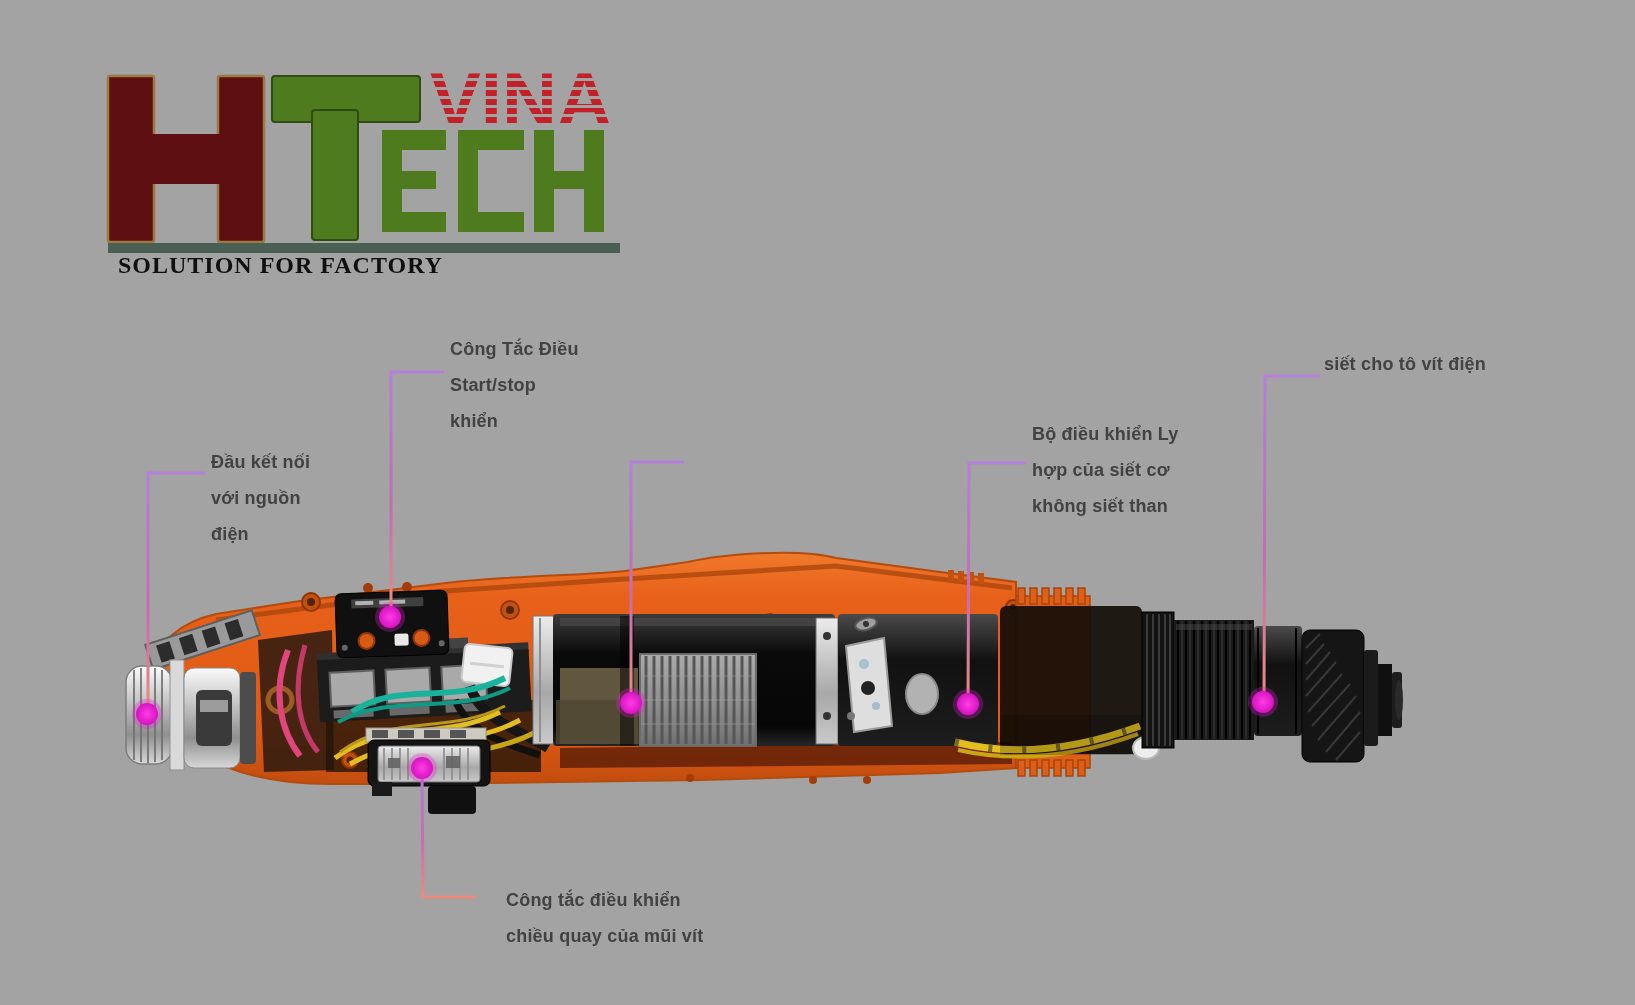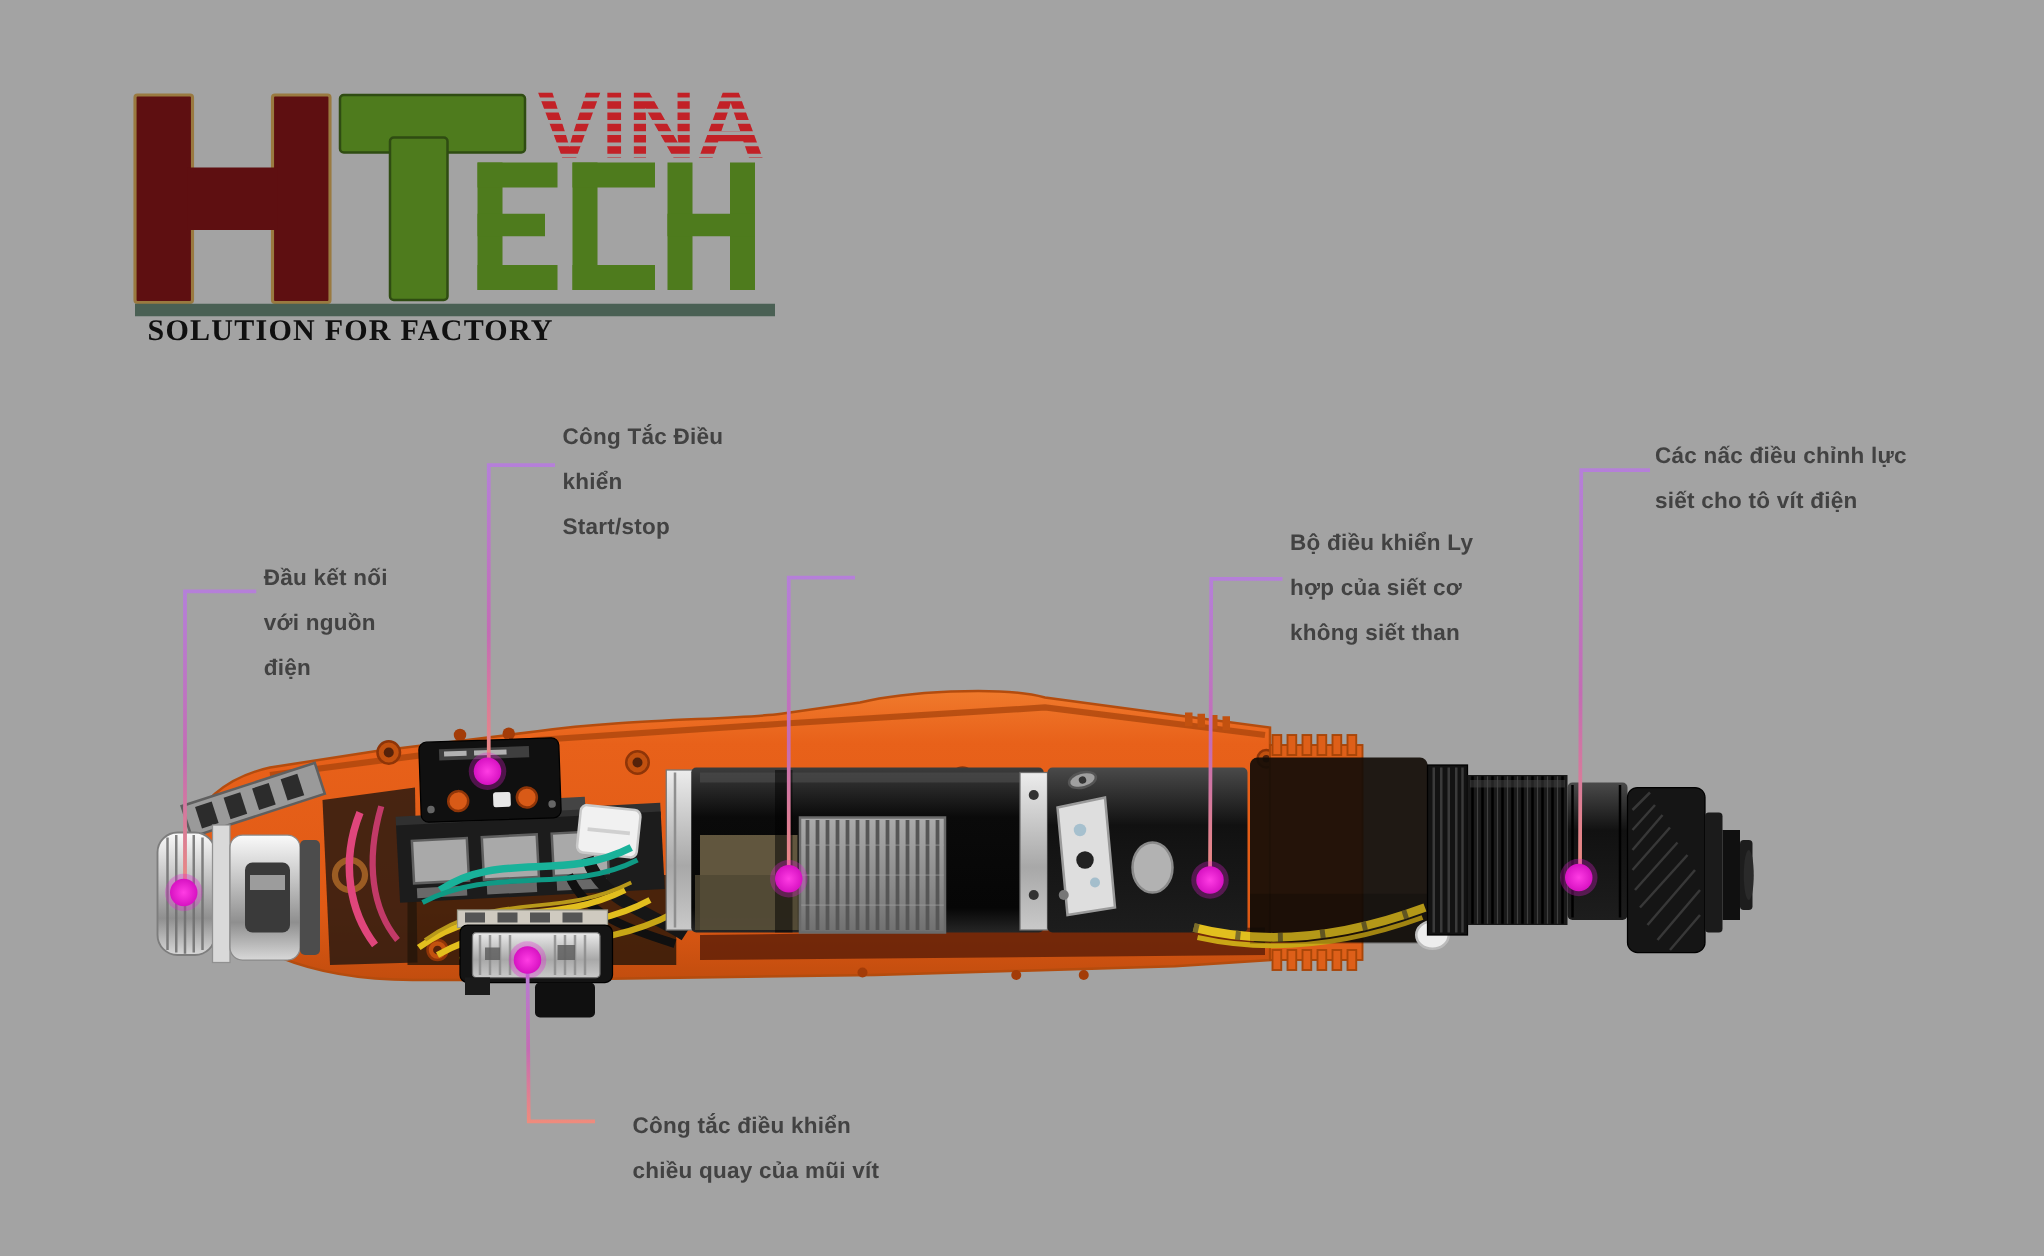--- a/index.html
+++ b/index.html
@@ -394,39 +394,38 @@
       <circle cx="1263" cy="702" r="11"></circle>
       <circle cx="422" cy="768" r="11"></circle>
     </g>
   </g>
 </svg>
 
 <div class="tagline">SOLUTION FOR FACTORY</div>
 
 <div class="label" style="left:450px;top:331px">
   <div>Công Tắc Điều</div>
+  <div>Start/stop</div>
   <div>khiển</div>
-  <div>Start/stop</div>
 </div>
 
 <div class="label" style="left:211px;top:444px">
   <div>Đầu kết nối</div>
   <div>với nguồn</div>
   <div>điện</div>
 </div>
 
 
 <div class="label" style="left:1032px;top:416px">
   <div>Bộ điều khiển Ly</div>
   <div>hợp của siết cơ</div>
   <div>không siết than</div>
 </div>
 
 <div class="label" style="left:1324px;top:346px">
-  <div>Các nấc điều chỉnh lực</div>
   <div>siết cho tô vít điện</div>
 </div>
 
 <div class="label" style="left:506px;top:882px">
   <div>Công tắc điều khiển</div>
   <div>chiều quay của mũi vít</div>
 </div>
 
 </div>
 

